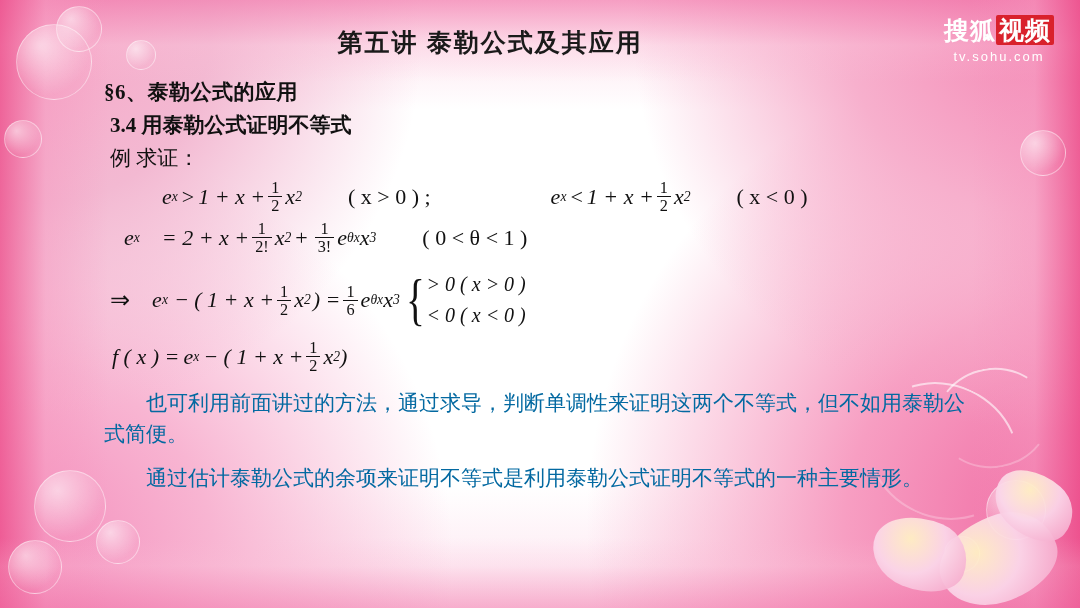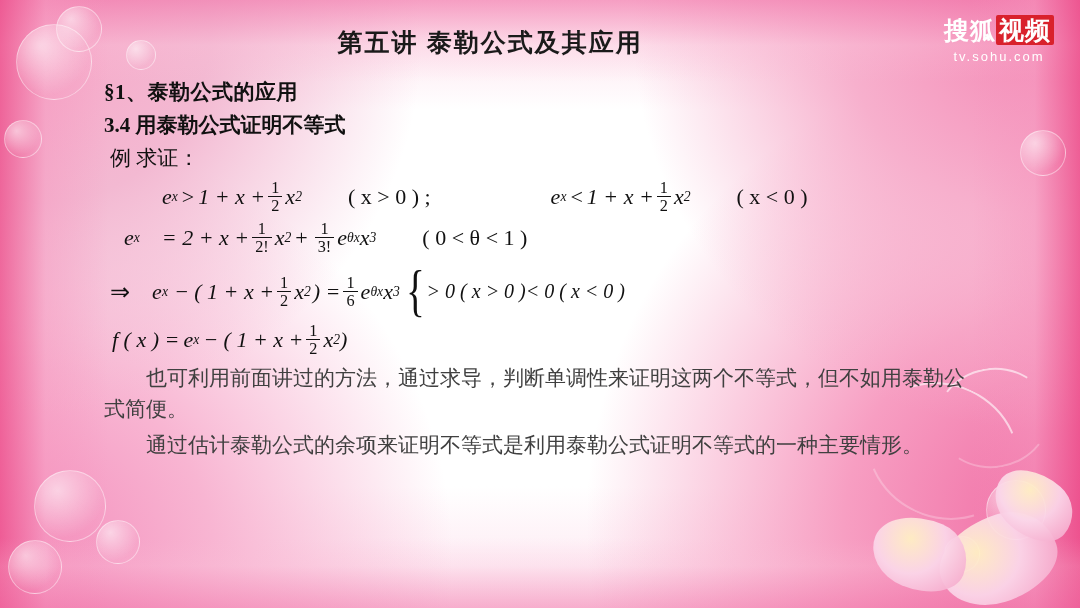--- a/index.html
+++ b/index.html
@@ -120,21 +120,21 @@
     width: 880px;
     color: #111;
   }
   .line {
     font-size: 21px;
     line-height: 1.38;
     margin: 0 0 4px 0;
     color: #111;
   }
   .sec-head { font-weight: bold; letter-spacing: 0.5px; }
-  .sub-head { font-weight: bold; }
+  .sub-head { margin-left: 6px; font-weight: bold; }
   .indent1 { margin-left: 6px; }
 
   
   .math {
     font-family: "Liberation Serif", serif;
     font-style: italic;
     font-size: 22px;
     color: #111;
   }
   .op { font-style: normal; margin: 0 4px; }
@@ -169,31 +169,31 @@
   .brace {
     font-size: 56px;
     font-style: normal;
     line-height: 0.8;
     font-family: "Liberation Serif", serif;
     transform: scaleX(0.7);
     display: inline-block;
   }
   .brace-lines {
     display: inline-flex;
-    flex-direction: row;
+    flex-direction: column;
     justify-content: center;
     margin-left: -2px;
   }
   .brace-lines div { font-size: 20px; line-height: 1.55; white-space: nowrap; }
   .para {
     font-size: 21px;
     line-height: 1.44;
-    margin: 6px 0 0 0;
+    margin: 14px 0 0 0;
     text-indent: 0;
-    color: #404040;
+    color: #0369a1;
   }
   .para.indent { text-indent: 42px; }
   .note-row { display: flex; align-items: center; margin-top: 8px; }
 </style>
 </head>
 <body>
 
 <div id="screen">
 
   <div class="bg-base"></div>
@@ -223,21 +223,21 @@
     <div class="logo-main">
       <span class="s1">搜狐</span><span class="s2">视频</span>
     </div>
     <div class="logo-sub">tv.sohu.com</div>
   </div>
 
   <div class="slide-title">第五讲      泰勒公式及其应用</div>
 
   <div class="content">
 
-    <div class="line sec-head">§1、泰勒公式的应用</div>
+    <div class="line sec-head">§6、泰勒公式的应用</div>
     <div class="line sub-head">3.4   用泰勒公式证明不等式</div>
     <div class="line indent1">例    求证：</div>
 
     <div class="eq-block math row-eq1">
       <span>e</span>
         <span class="sup">x</span>
       <span class="op">&gt;</span>
       <span>1 + x +</span>
       <span class="frac">
         <span class="num">1</span>

